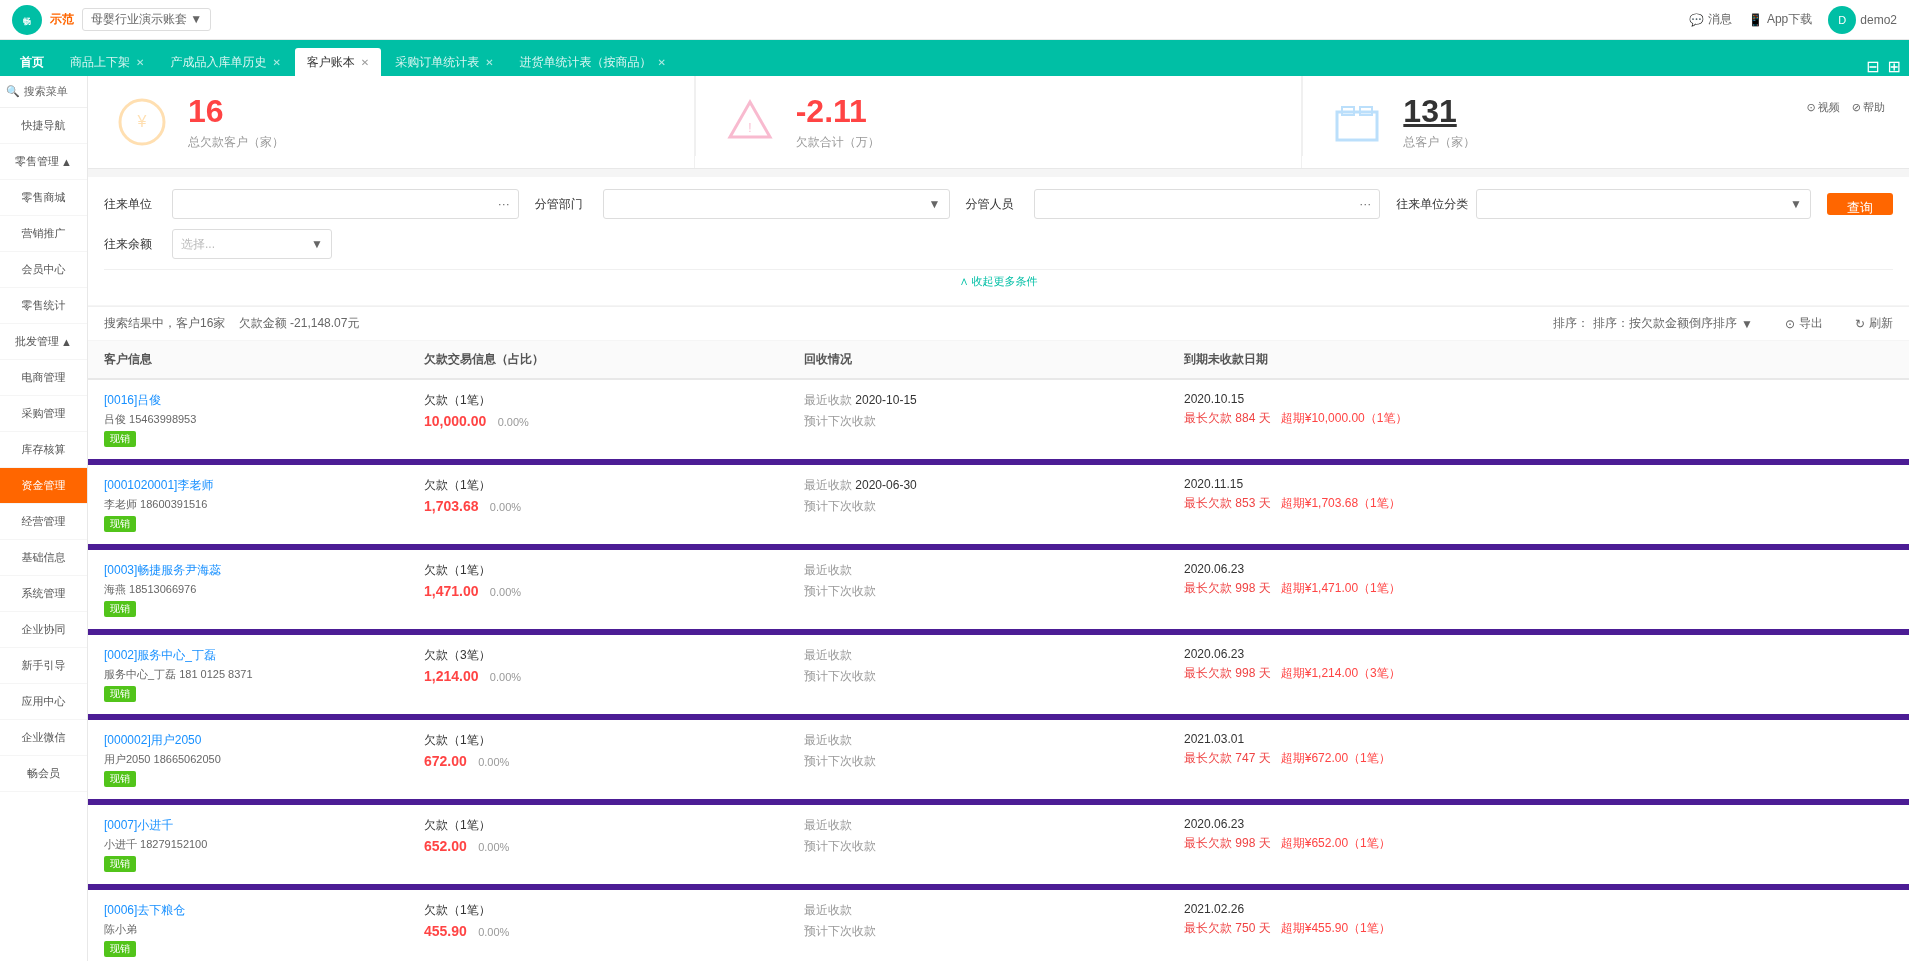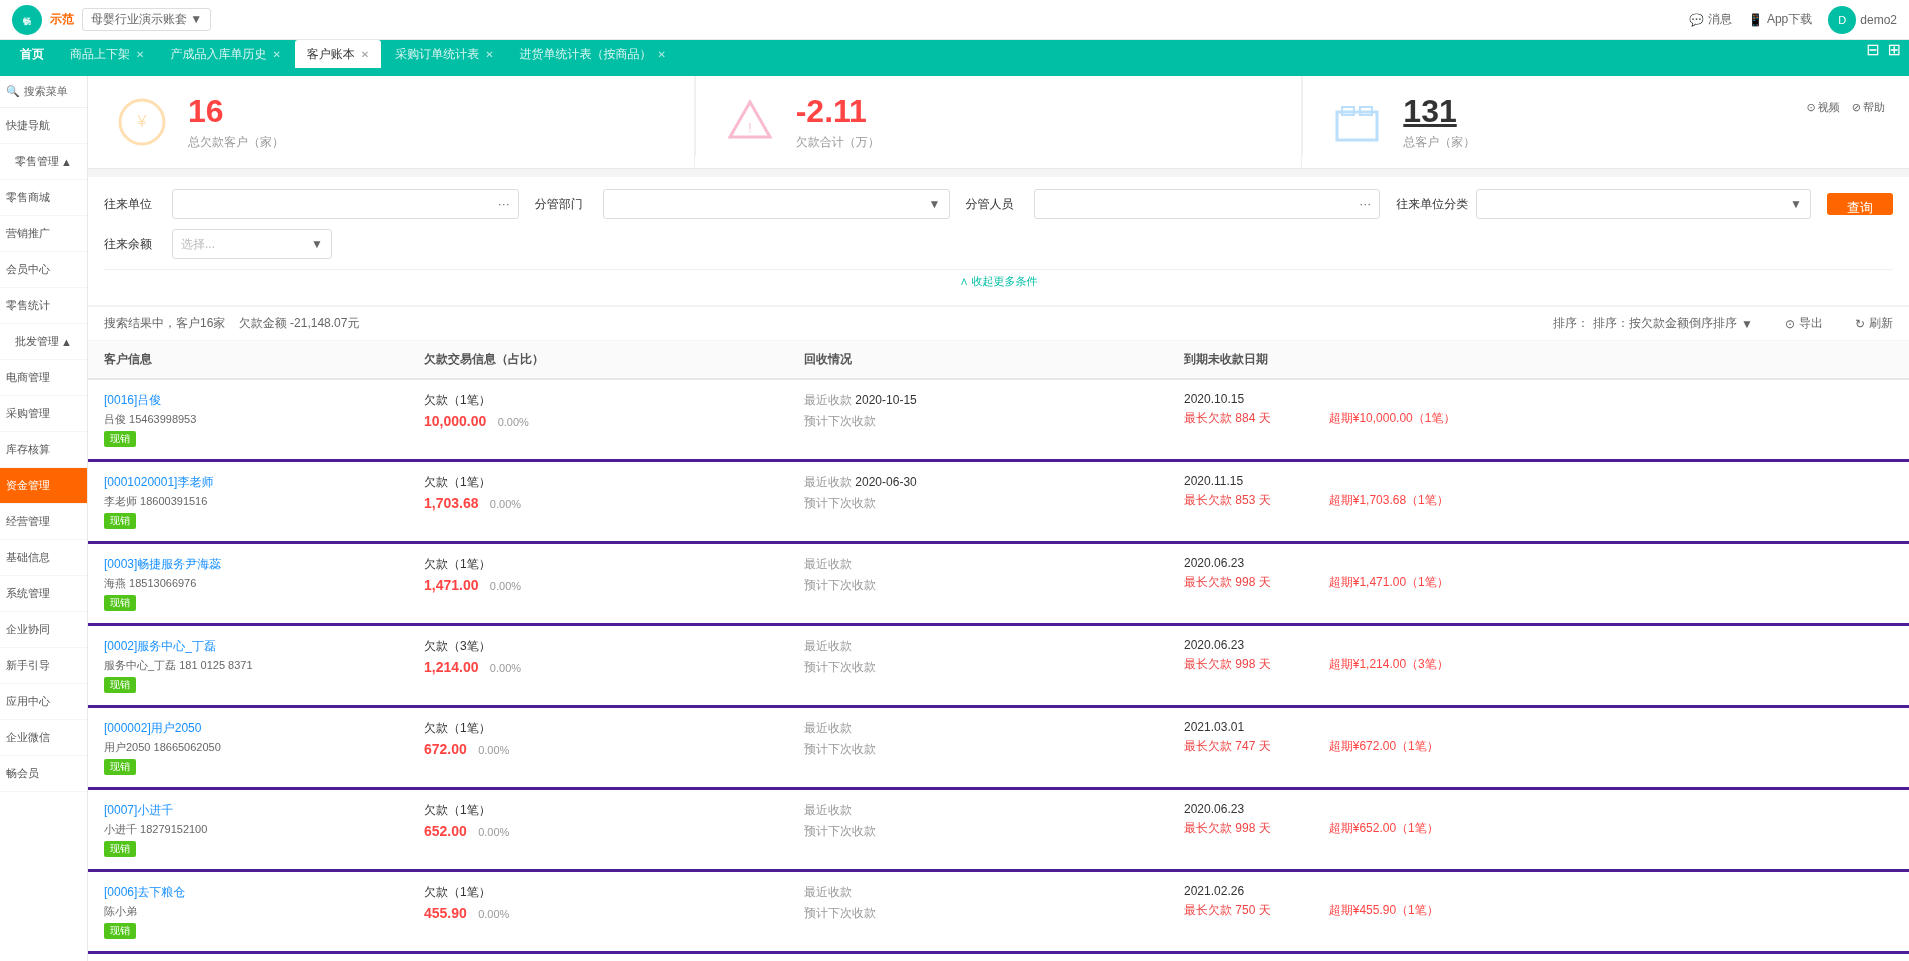--- a/index.html
+++ b/index.html
@@ -9,37 +9,37 @@
     .top-bar { height: 40px; background: #fff; display: flex; align-items: center; justify-content: space-between; padding: 0 12px; border-bottom: 1px solid #e8e8e8; }
     .top-bar-left { display: flex; align-items: center; gap: 8px; }
     .brand-logo { width: 30px; height: 30px; background: #00bfa5; border-radius: 50%; display: flex; align-items: center; justify-content: center; color: white; font-size: 12px; font-weight: bold; }
     .brand-name { color: #ff6600; font-size: 12px; font-weight: bold; }
     .tenant-selector { font-size: 12px; color: #666; border: 1px solid #ddd; padding: 2px 8px; border-radius: 3px; cursor: pointer; }
     .top-bar-right { display: flex; align-items: center; gap: 16px; }
     .top-bar-btn { font-size: 12px; color: #666; cursor: pointer; display: flex; align-items: center; gap: 4px; }
     .avatar { width: 28px; height: 28px; background: #ccc; border-radius: 50%; overflow: hidden; }
 
     
-    .nav-tabs { height: 36px; background: #00bfa5; display: flex; align-items: flex-start; padding: 0 8px; gap: 2px; }
+    .nav-tabs { height: 36px; background: #00bfa5; display: flex; align-items: flex-end; padding: 0 8px; gap: 2px; }
     .nav-tab { height: 28px; padding: 0 12px; border-radius: 3px 3px 0 0; display: flex; align-items: center; gap: 6px; font-size: 12px; cursor: pointer; color: rgba(255,255,255,0.85); white-space: nowrap; }
     .nav-tab.active { background: #fff; color: #333; }
     .nav-tab .close-btn { color: rgba(255,255,255,0.7); font-size: 10px; cursor: pointer; }
     .nav-tab.active .close-btn { color: #999; }
     .nav-tab-home { color: white; font-weight: bold; }
     .nav-controls { margin-left: auto; display: flex; gap: 8px; }
     .nav-ctrl-btn { color: white; cursor: pointer; font-size: 16px; }
 
     
     .layout { display: flex; height: calc(961px - 76px); }
 
     
     .sidebar { width: 88px; background: #fff; border-right: 1px solid #e8e8e8; display: flex; flex-direction: column; overflow-y: auto; }
     .sidebar-search { padding: 8px 6px; border-bottom: 1px solid #f0f0f0; font-size: 11px; color: #666; cursor: pointer; display: flex; align-items: center; gap: 4px; }
     .sidebar-nav { display: flex; flex-direction: column; }
-    .sidebar-item { padding: 10px 6px; cursor: pointer; font-size: 11px; color: #555; border-bottom: 1px solid #f5f5f5; }
+    .sidebar-item { padding: 10px 6px; text-align: center; cursor: pointer; font-size: 11px; color: #555; border-bottom: 1px solid #f5f5f5; }
     .sidebar-item.active { background: #ff6600; color: white; }
     .sidebar-item-with-arrow { display: flex; align-items: center; justify-content: center; gap: 2px; }
 
     
     .main-content { flex: 1; overflow-y: auto; background: #f5f5f5; }
 
     
     .summary-cards { display: flex; background: #fff; border-bottom: 1px solid #e8e8e8; }
     .summary-card { flex: 1; padding: 16px 24px; display: flex; align-items: center; gap: 16px; border-right: 1px solid #f0f0f0; }
     .summary-card:last-child { border-right: none; }
@@ -67,37 +67,37 @@
     
     .result-bar { background: #fff; padding: 8px 16px; display: flex; align-items: center; justify-content: space-between; border-top: 1px solid #f0f0f0; margin-top: 1px; }
     .result-info { font-size: 12px; color: #666; }
     .result-actions { display: flex; align-items: center; gap: 32px; font-size: 12px; color: #666; }
     .sort-select { display: flex; align-items: center; gap: 4px; color: #666; cursor: pointer; }
     .action-btn { display: flex; align-items: center; gap: 4px; cursor: pointer; }
 
     
     .data-table { background: #fff; margin-top: 1px; }
     .table-header { display: grid; grid-template-columns: 320px 380px 380px 1fr; padding: 10px 16px; background: #fafafa; border-bottom: 2px solid #e8e8e8; font-weight: bold; font-size: 12px; color: #555; }
-    .table-row { display: grid; grid-template-columns: 320px 380px 380px 1fr; padding: 12px 16px; border-bottom: 3px solid #4c1d95; align-items: start; }
+    .table-row { display: grid; grid-template-columns: 320px 380px 380px 1fr; padding: 12px 16px; border-bottom: 6px solid #4c1d95; align-items: start; }
     .customer-info { }
     .customer-name { color: #1890ff; cursor: pointer; font-size: 12px; margin-bottom: 3px; }
     .customer-phone { font-size: 11px; color: #666; margin-bottom: 4px; }
     .customer-tag { display: inline-block; background: #52c41a; color: white; font-size: 10px; padding: 1px 6px; border-radius: 2px; }
     .debt-info { }
     .debt-count { font-size: 12px; color: #333; margin-bottom: 4px; }
     .debt-amount { font-size: 14px; color: #ff4444; font-weight: bold; }
     .debt-percent { font-size: 11px; color: #999; margin-left: 8px; }
     .repay-info { font-size: 12px; color: #333; }
     .repay-label { color: #999; }
     .repay-date { color: #333; }
     .repay-next { color: #999; margin-top: 4px; }
     .overdue-info { font-size: 12px; }
     .overdue-date { color: #333; margin-bottom: 4px; }
     .overdue-days { color: #ef4444; text-align: right; }
-    .overdue-amount { color: #ff4444; cursor: pointer; margin-left: 48px; }
+    .overdue-amount { color: #ff4444; cursor: pointer; }
 
     
     ::-webkit-scrollbar { width: 6px; height: 6px; }
     ::-webkit-scrollbar-track { background: #f1f1f1; }
     ::-webkit-scrollbar-thumb { background: #ccc; border-radius: 3px; }
 
     .divider-v { width: 1px; background: #f0f0f0; height: 80px; }
   </style>
 </head>
 <body>

